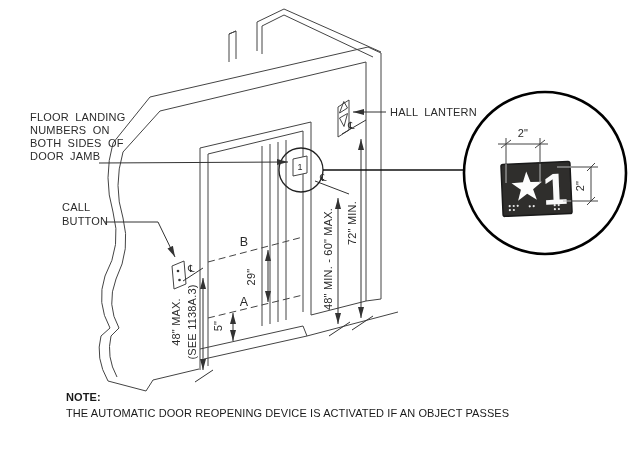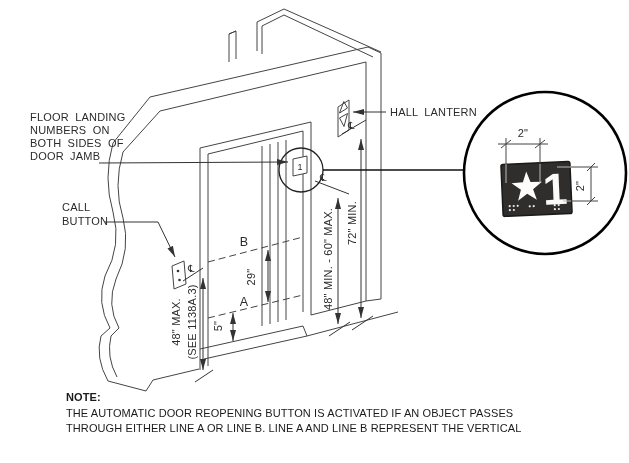--- a/index.html
+++ b/index.html
@@ -178,16 +178,15 @@
   </g>
   <g>
     <text class="cadlabel" x="62" y="211">CALL</text>
     <text class="cadlabel" x="62" y="225">BUTTON</text>
   </g>
   <text class="cadlabel" x="390" y="116">HALL LANTERN</text>
 </svg>
 
   <div class="note">
     <div class="hd">NOTE:</div>
-    <div>THE AUTOMATIC DOOR REOPENING BUTTON IS ACTIVATED IF AN OBJECT PASSES</div>
-    <div>THROUGH EITHER LINE A OR LINE B. LINE A AND LINE B REPRESENT THE VERTICAL</div>
+    <div>THE AUTOMATIC DOOR REOPENING DEVICE IS ACTIVATED IF AN OBJECT PASSES</div>
   </div>
 </div>
 
 </body></html>

